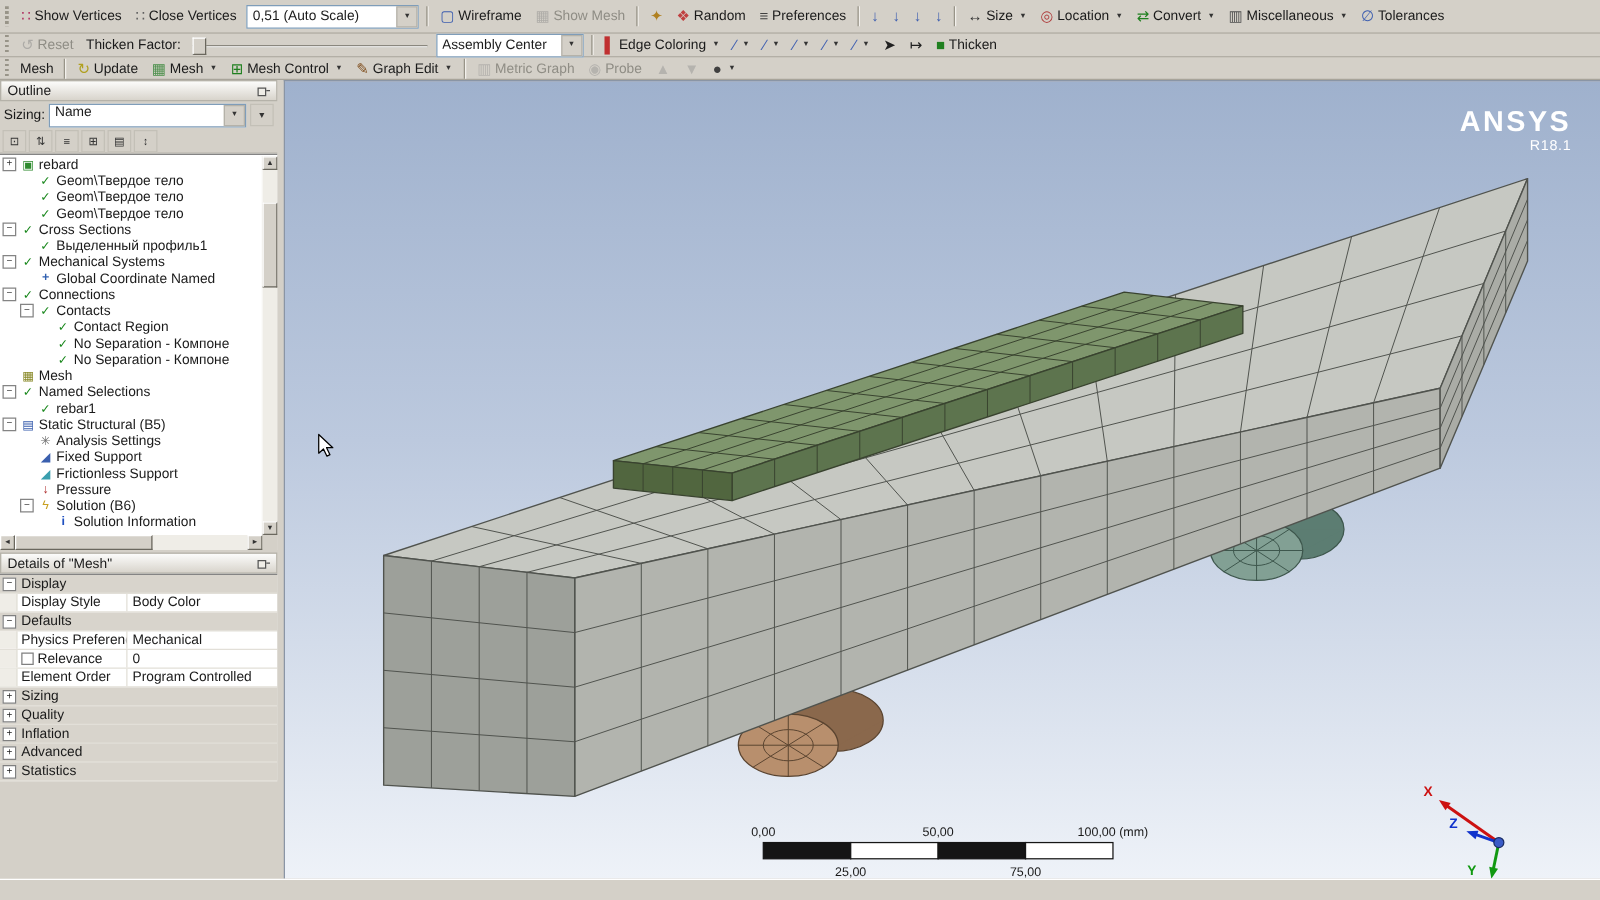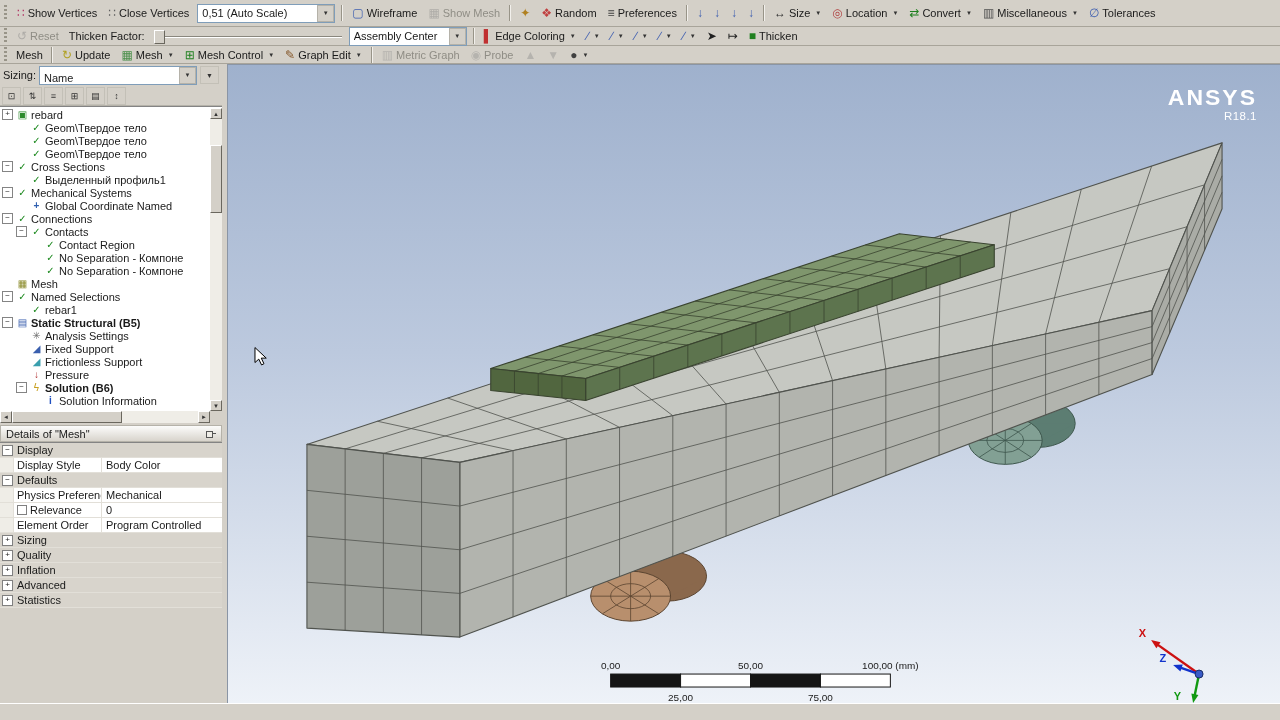--- a/index.html
+++ b/index.html
@@ -25,31 +25,31 @@
   .slider .track{position:absolute;left:0;right:0;top:8px;height:1px;background:#8a877e;border-bottom:1px solid #fff;}
   .slider .thumb{position:absolute;left:0;top:2px;width:9px;height:12px;background:#d4d0c8;border:1px solid #6a675e;border-top-color:#fff;border-left-color:#fff;}
 
   
   #outline-panel{position:absolute;left:0;top:64px;width:222px;height:639px;background:#d4d0c8;}
   .panel-header{height:17px;background:linear-gradient(#fcfcfb,#d8d4cc);border:1px solid #b5b2a9;display:flex;align-items:center;justify-content:space-between;padding:0 5px;box-sizing:border-box;}
   .pin{position:relative;width:11px;height:9px;}
   .pin::before{content:"";position:absolute;left:1px;top:2px;width:5px;height:5px;border:1px solid #555;background:#efede7;}
   .pin::after{content:"";position:absolute;left:8px;top:4px;width:3px;height:1px;background:#555;}
   .filter-row{display:flex;align-items:center;gap:3px;height:22px;padding:0 3px;}
-  .f-combo{display:flex;align-items:flex-end;background:#fff;border:1px solid #7f9db9;height:17px;padding-left:4px;flex:1;}
+  .f-combo{display:flex;align-items:flex-start;background:#fff;border:1px solid #7f9db9;height:17px;padding-left:4px;flex:1;}
   .mini-btn{width:17px;height:16px;display:flex;align-items:center;justify-content:center;border:1px solid #c3c0b7;background:#d4d0c8;font-size:7px;color:#333;flex:none;}
   .tree-toolbar{display:flex;gap:2px;height:19px;align-items:center;padding:0 2px;border-bottom:1px solid #b5b2a9;}
   .tree-toolbar .mini-btn{font-size:9px;}
   .tree-wrap{position:relative;height:304px;background:#fff;border-top:1px solid #848484;}
   #tree{position:absolute;left:0;top:1px;right:12px;bottom:0;overflow:hidden;background:#fff;}
   .tree-item{display:flex;align-items:center;height:13px;white-space:nowrap;}
   .expander{width:9px;height:9px;border:1px solid #848484;background:#fff;font-size:8px;line-height:7px;text-align:center;color:#333;margin-right:3px;flex:none;box-sizing:content-box;}
   .exp-sp{width:14px;flex:none;}
   .tree-icon{width:13px;text-align:center;margin-right:2px;font-size:10px;flex:none;}
-  .tree-label.bold{font-weight:bold;}
+  .tree-label.bold{font-weight:normal;}
   .vscroll{position:absolute;top:1px;right:0;bottom:0;width:12px;background:#efede7;border-left:1px solid #fff;display:flex;flex-direction:column;}
   .scroll-btn{height:11px;background:#d4d0c8;border:1px solid;border-color:#fff #6a675e #6a675e #fff;font-size:6px;display:flex;align-items:center;justify-content:center;color:#333;box-sizing:border-box;flex:none;}
   .vtrack{flex:1;position:relative;}
   .vthumb{position:absolute;left:0;right:0;top:26px;height:68px;background:#d4d0c8;border:1px solid;border-color:#fff #6a675e #6a675e #fff;box-sizing:border-box;}
   .hscroll{display:flex;height:12px;background:#efede7;}
   .hscroll .scroll-btn{width:12px;height:12px;}
   .htrack{flex:1;position:relative;}
   .hthumb{position:absolute;left:0;top:0;bottom:0;width:110px;background:#d4d0c8;border:1px solid;border-color:#fff #6a675e #6a675e #fff;box-sizing:border-box;}
   .hcorner{width:12px;background:#d4d0c8;flex:none;}
   .dheader{margin-top:2px;}
@@ -239,20 +239,24 @@
           <span class="icon" style="color: rgb(144, 144, 144);">▼</span>
         </div>
         <div class="tb-btn">
           <span class="icon" style="color: rgb(64, 64, 64);">●</span>
           <span class="dd">▼</span>
         </div>
       </div>
   </div>
 
   <div id="outline-panel">
+    <div class="panel-header">
+      <span>Outline</span>
+      <span class="pin"></span>
+    </div>
     <div class="filter-row">
       <span>Sizing:</span>
       <div class="f-combo">
         <span class="cval" style="flex:1">Name</span>
         <span class="combo-arrow">▼</span>
       </div>
       <span class="mini-btn">▼</span>
     </div>
     <div class="tree-toolbar" id="tree-toolbar">
         <span class="mini-btn" style="color: rgb(51, 51, 51);">⊡</span>

